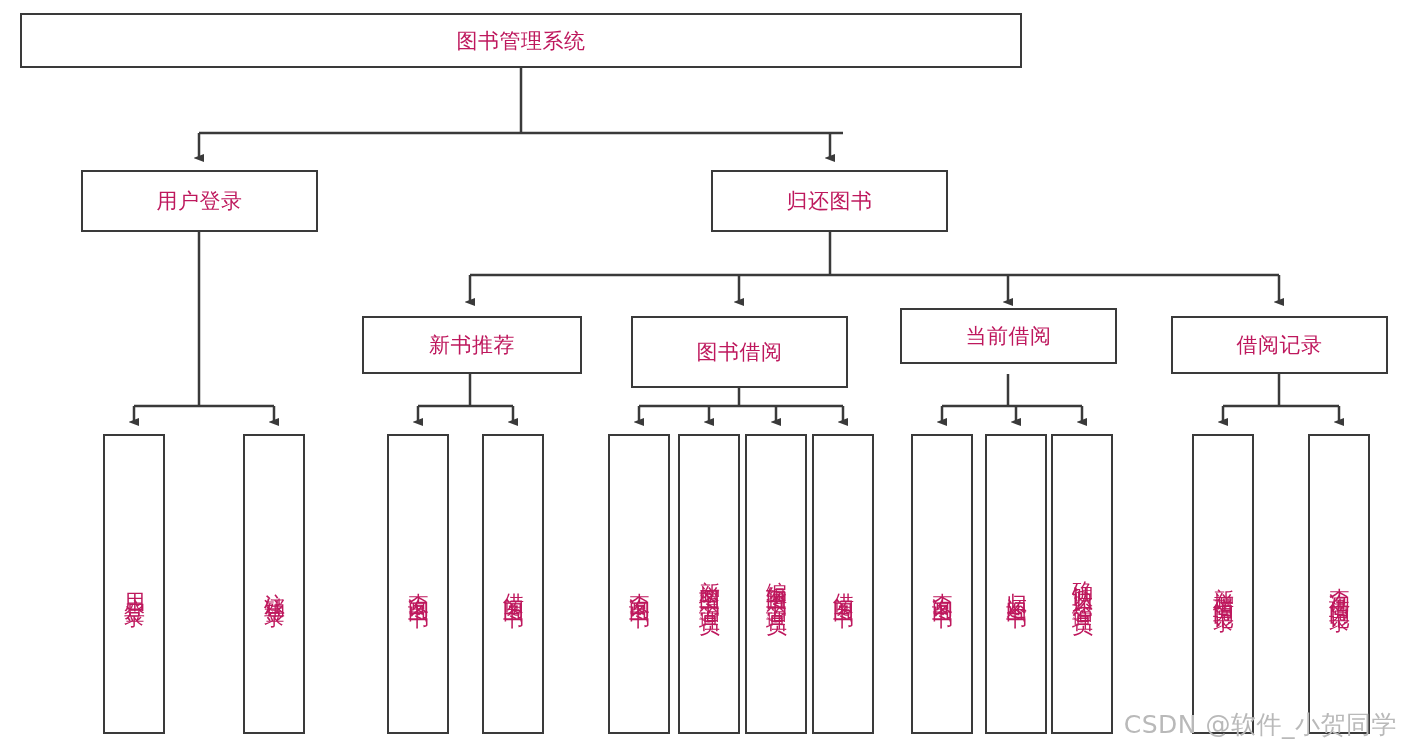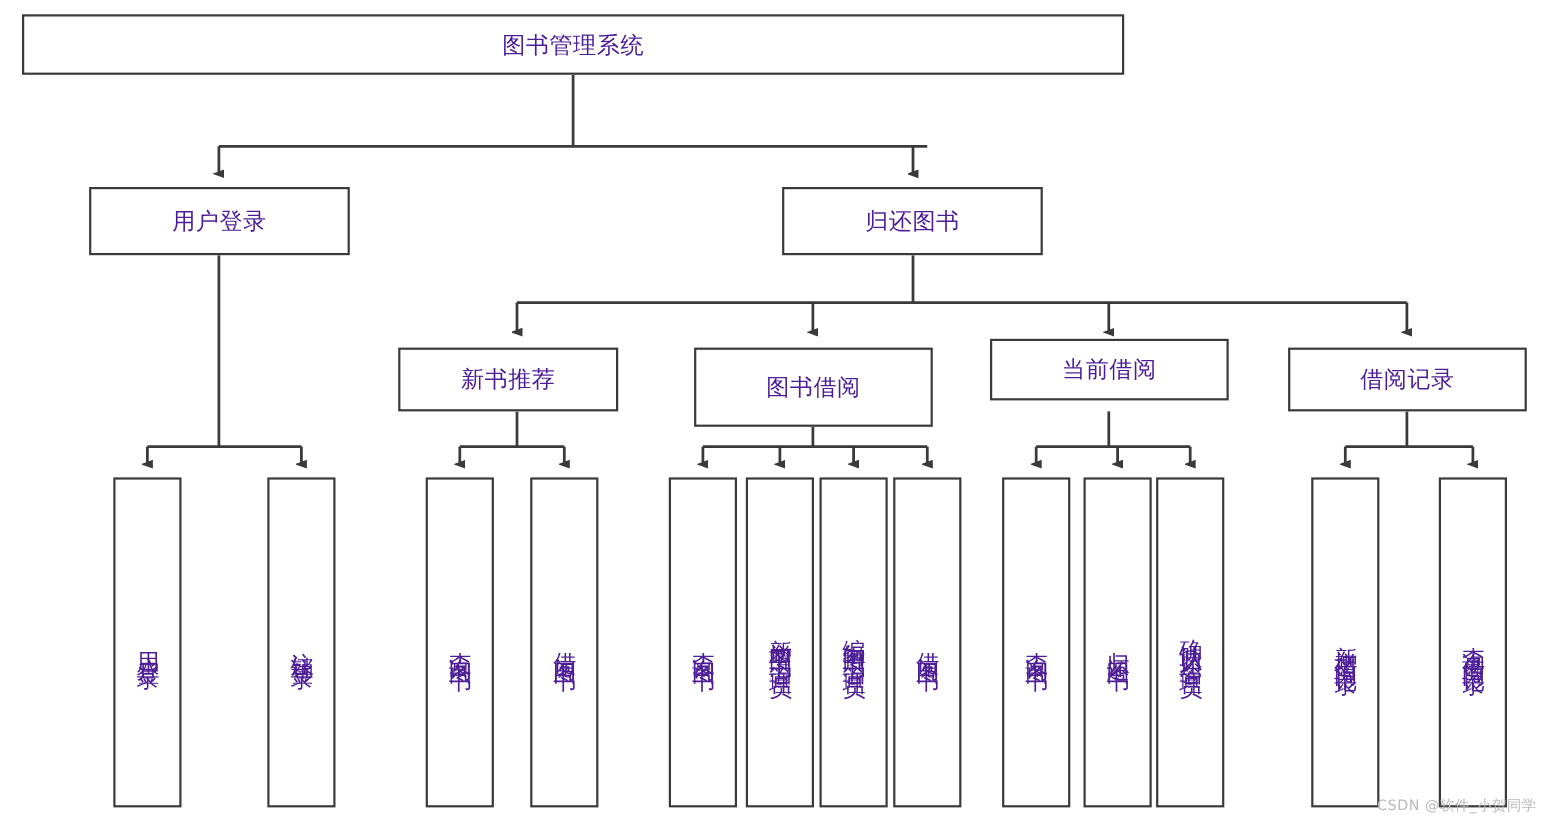--- a/index.html
+++ b/index.html
@@ -27,21 +27,21 @@
     pointer-events: none;
   }
   .node {
     position: absolute;
     box-sizing: border-box;
     border: 2.5px solid #3a3a3a;
     background: #ffffff;
     display: flex;
     align-items: center;
     justify-content: center;
-    color: #4c1d95;
+    color: #be185d;
   }
   .node.horiz {
     font-size: 21px;
     letter-spacing: 0.5px;
   }
   .node.vert {
     writing-mode: vertical-rl;
     text-orientation: upright;
     font-size: 21px;
     letter-spacing: 5px;
@@ -50,21 +50,21 @@
   }
   .node.vert .vlabel {
     writing-mode: vertical-rl;
     text-orientation: upright;
     display: block;
   }
   .watermark {
     position: absolute;
     right: 8px;
     bottom: 6px;
-    font-size: 13px;
+    font-size: 25px;
     color: #b9b9b9;
     white-space: nowrap;
     letter-spacing: 0.5px;
   }
 </style>
 </head>
 <body>
 
 <div id="diagram">
 
@@ -122,21 +122,21 @@
     <span>图书管理系统</span>
   </div>
 
   <div class="node horiz" style="left:81px; top:170px; width:237px; height:62px;">
     <span>用户登录</span>
   </div>
   <div class="node horiz" style="left:711px; top:170px; width:237px; height:62px;">
     <span>归还图书</span>
   </div>
 
-  <div class="node horiz" style="left:362px; top:316px; width:200px; height:58px;text-align:center;">
+  <div class="node horiz" style="left:362px; top:316px; width:220px; height:58px;text-align:center;">
     <span>新书推荐</span>
   </div>
   <div class="node horiz" style="left:631px; top:316px; width:217px; height:72px;">
     <span>图书借阅</span>
   </div>
   <div class="node horiz" style="left:900px; top:308px; width:217px; height:56px;">
     <span>当前借阅</span>
   </div>
   <div class="node horiz" style="left:1171px; top:316px; width:217px; height:58px;text-align:right;">
     <span>借阅记录</span>

